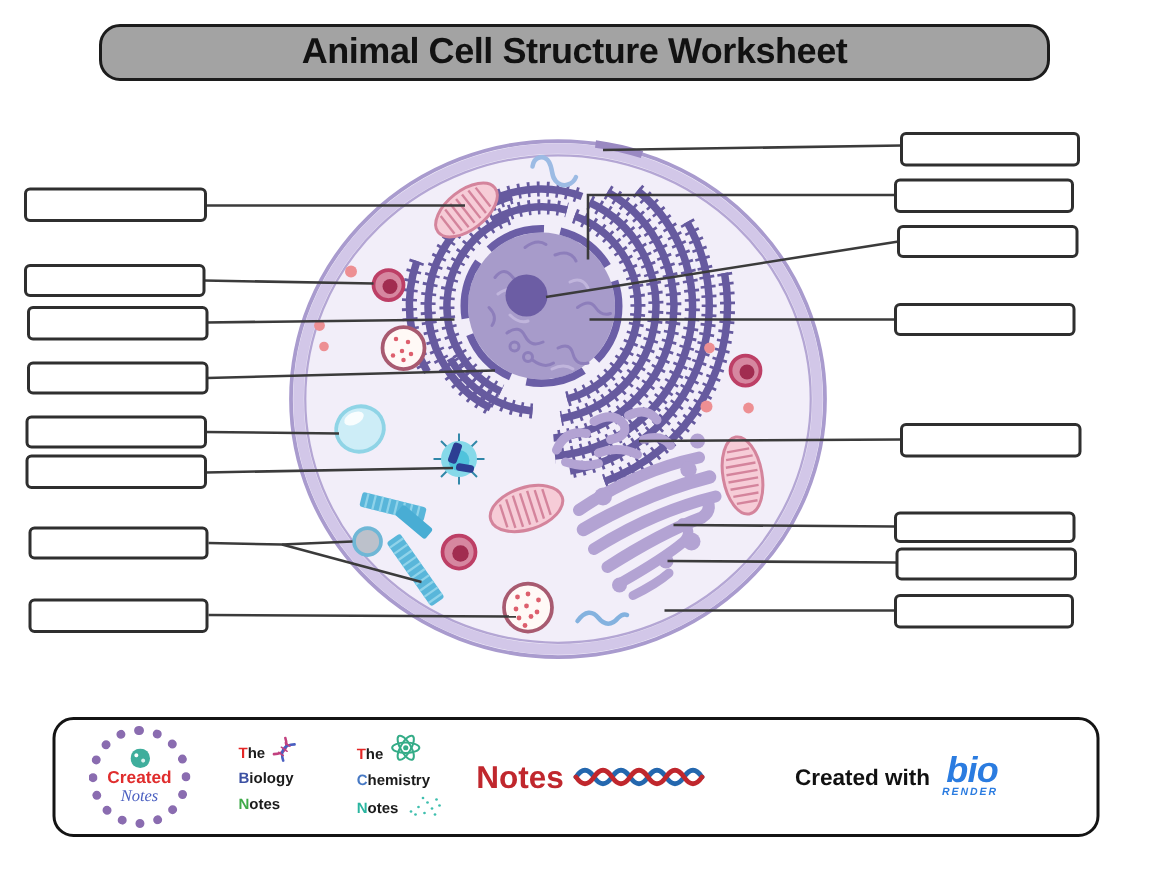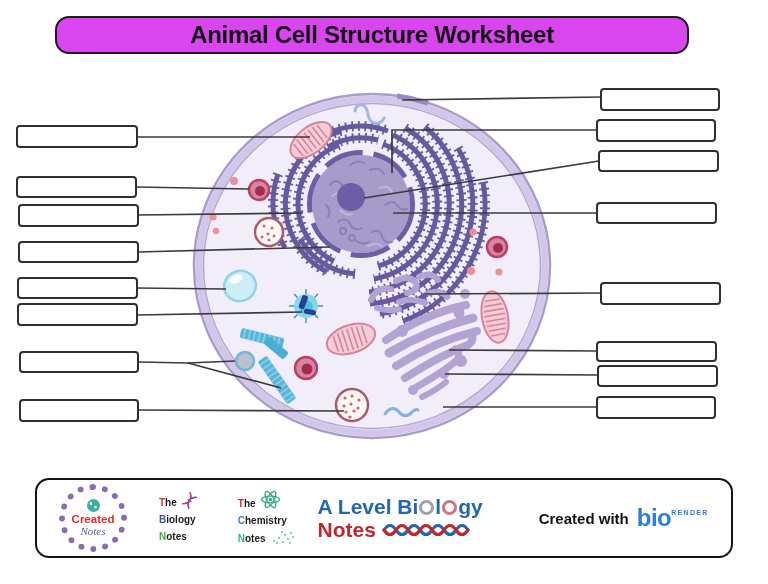--- a/index.html
+++ b/index.html
@@ -1,20 +1,20 @@
 <!DOCTYPE html>
 <html><head>
 <meta charset="utf-8">
 <style>
   html,body{margin:0;padding:0;}
   body{width:768px;height:584px;background:#ffffff;position:relative;overflow:hidden;
        font-family:"Liberation Sans",sans-serif;}
   .abs{position:absolute;}
   
-  .title-box{left:55px;top:16px;width:630px;height:34px;background:#d946ef;
+  .title-box{left:66px;top:16px;width:630px;height:34px;background:#a3a3a3;
     border:2px solid #1c1c1c;border-radius:14px;display:flex;align-items:center;justify-content:center;}
   .title-box span{font-size:24px;font-weight:bold;color:#121212;letter-spacing:-.3px;}
   
   svg.diagram{left:0;top:0;}
   .ln{stroke:#3b3b3b;stroke-width:1.7;fill:none;}
   .bx{fill:#ffffff;stroke:#2f2f2f;stroke-width:2;}
   .bxt{font-size:11px;fill:#222222;}
   .er{stroke:#665a9f;stroke-width:5;fill:none;}
   .erb{stroke:#665a9f;stroke-width:10;fill:none;stroke-dasharray:1.8 4.6;}
   .go{stroke:#b3a3d3;fill:none;stroke-linecap:round;}
@@ -44,21 +44,21 @@
   .brand .teal{color:#2ab5a0;}
   .bio-block{margin-left:32px;}
   .chem-block{margin-left:40px;}
   .icon-inline{vertical-align:-3px;margin-left:4px;}
   .alevel{margin-left:24px;white-space:nowrap;}
   .alevel .l1{font-size:21px;font-weight:bold;color:#2467ae;line-height:23px;}
   .alevel .l2{font-size:21px;font-weight:bold;color:#c0272d;line-height:23px;display:flex;align-items:center;}
   .oc{display:inline-block;width:9px;height:9px;border:3.5px solid #9aa3ad;border-radius:50%;margin:0 1px -1px 1px;}
   .oc.red{border-color:#cf7680;}
   .created{margin-left:56px;font-size:15px;font-weight:bold;color:#111;white-space:nowrap;}
-  .biorender{margin-left:8px;display:flex;align-items:flex-start;}
+  .biorender{margin-left:8px;display:flex;flex-direction:column;align-items:flex-end;font-style:italic;}
   .biorender .bio{font-size:24px;font-weight:bold;color:#2b7ce0;line-height:20px;letter-spacing:-.5px;}
   .biorender .rend{font-size:7px;font-weight:bold;color:#2b7ce0;letter-spacing:1.3px;line-height:9px;}
 </style>
 </head>
 <body>
 
 <svg class="abs diagram" width="768" height="584" viewBox="0 0 768 584">
 
   <g>
     <ellipse cx="372" cy="266" rx="178" ry="172" fill="#f2eef9" stroke="#a99bce" stroke-width="2.5"></ellipse>
@@ -390,21 +390,20 @@
             <circle cx="21" cy="4" r="0.9"></circle>
             <circle cx="20" cy="14" r="0.9"></circle>
             <circle cx="12" cy="3" r="0.9"></circle>
             <circle cx="7" cy="14" r="0.9"></circle>
             <circle cx="23" cy="8" r="0.9"></circle>
           </g>
         </svg></div>
   </div>
 
   <div class="alevel">
-    <div class="l1"><span>A Level Bi</span><span class="oc"></span><span>l</span><span class="oc red"></span><span>gy</span></div>
     <div class="l2">
         <span>Notes</span>
         <svg style="margin-left:6px" width="92" height="20" viewBox="0 0 92 20">
           <g fill="none" stroke-width="3.2" stroke-linecap="round">
             <path d="M2,10 Q8,1 14,10 T26,10 T38,10 T50,10 T62,10 T74,10 T86,10" stroke="#2467ae"></path>
             <path d="M2,10 Q8,19 14,10 T26,10 T38,10 T50,10 T62,10 T74,10 T86,10" stroke="#c0272d"></path>
           </g>
         </svg>
       </div>
   </div>

